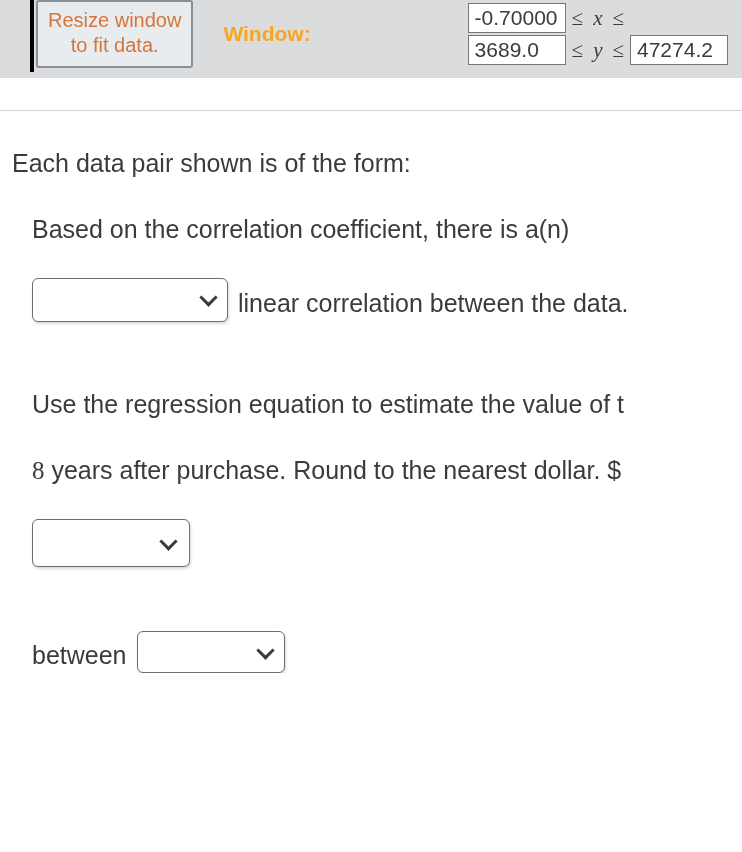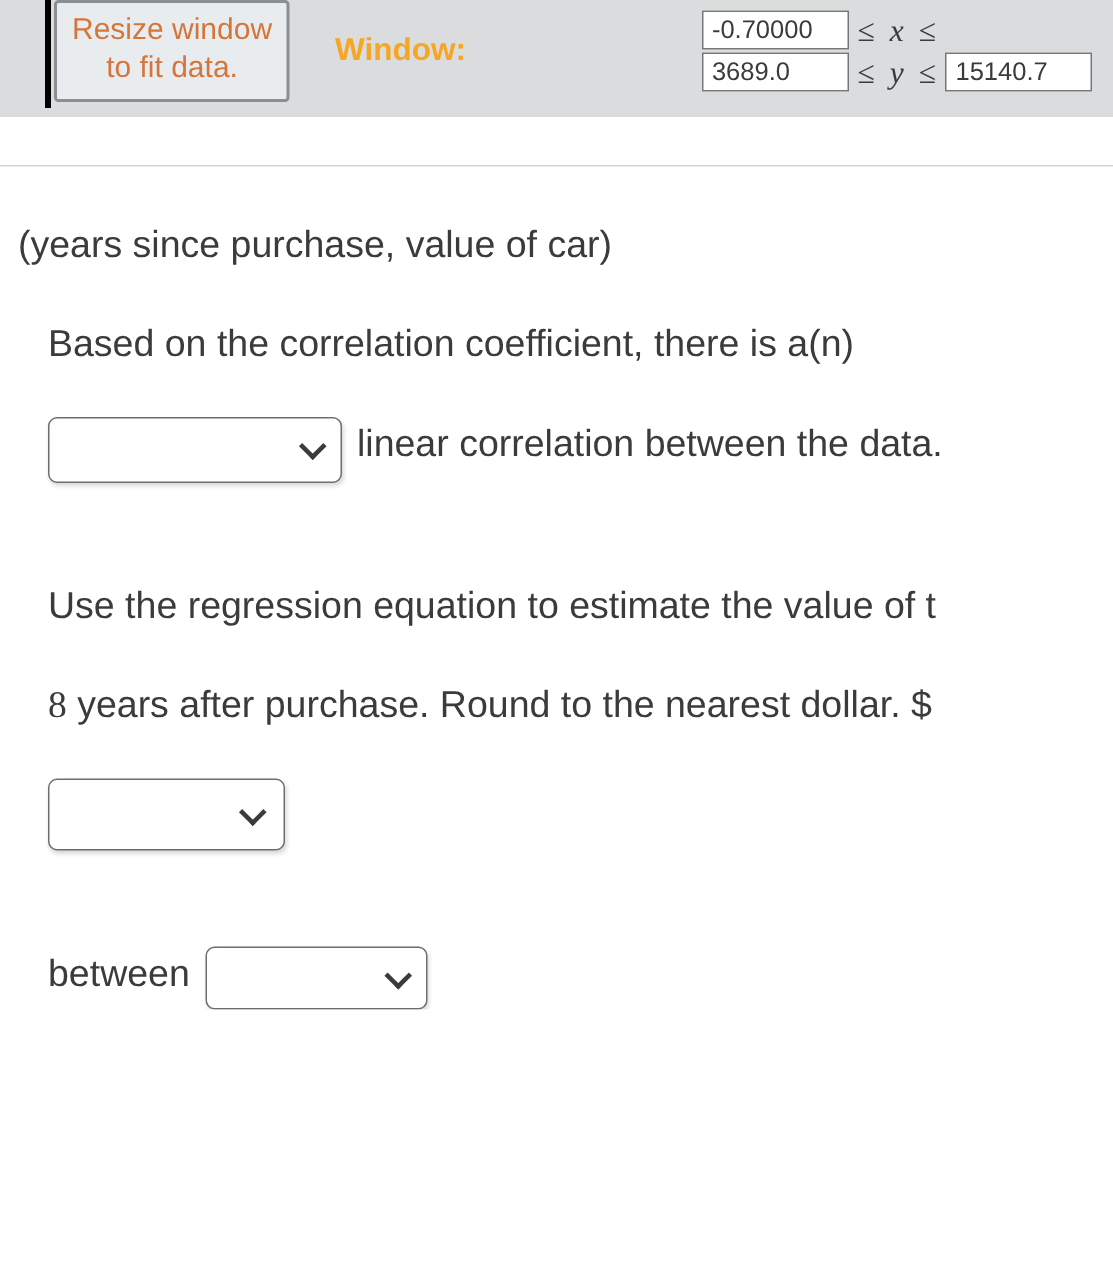--- a/index.html
+++ b/index.html
@@ -11,32 +11,32 @@
   .toolbar::before{content:"";position:absolute;left:30px;top:0;bottom:6px;
                    width:4px;background:#000}
   .resize-btn{border:2px solid #8a8f95;background:#e9ecef;padding:6px 10px 8px;
               text-align:center;line-height:1.25;border-radius:3px;
               font-size:20px;color:#d4763b}
   .resize-btn span{display:block}
   .window-label{font-weight:bold;color:#f6a623;font-size:21px}
   .limits{margin-left:auto;padding-right:6px}
   .limits-row{display:flex;align-items:center;gap:6px;font-size:21px;margin:2px 0}
   .limits-row .box{border:1px solid #777;background:#fff;min-width:84px;
-                   padding:2px 6px;font-size:17px}
+                   padding:2px 6px;font-size:21px}
   .limits-row .var{font-style:italic;font-family:'Times New Roman',serif;
                    margin:0 4px}
   .limits-row .rel{font-family:'Times New Roman',serif}
 
   hr.sep{border:none;border-top:1px solid #d4d4d4;margin:32px 0 0 0}
 
   
   .body{padding:34px 0 0 12px;font-size:25px;line-height:1.45}
   .p{margin:0 0 30px}
   .indent{padding-left:20px}
-  .inline-row{display:flex;align-items:flex-start;flex-wrap:wrap;gap:10px}
+  .inline-row{display:flex;align-items:flex-end;flex-wrap:wrap;gap:10px}
   .select{border:1.5px solid #6b6e72;border-radius:6px;background:#fff;
           display:inline-flex;align-items:center;justify-content:flex-end;
           box-shadow:1px 2px 3px rgba(0,0,0,.15);cursor:pointer}
   .select.w1{min-width:170px;height:42px;padding:0 12px}
   .select.w2{min-width:128px;height:46px;padding:0 14px}
   .select.w3{min-width:122px;height:40px;padding:0 12px}
   .chev{border-style:solid;border-width:3px 3px 0 0;border-color:#3b3b3b;
         width:10px;height:10px;transform:rotate(135deg);margin-bottom:4px}
   .serif-num{font-family:'Times New Roman',serif}
 </style>
@@ -57,30 +57,30 @@
         <span class="box">-0.70000</span>
         <span class="rel">≤</span>
         <span class="var">x</span>
         <span class="rel">≤</span>
       </div>
       <div class="limits-row">
         <span class="box">3689.0</span>
         <span class="rel">≤</span>
         <span class="var">y</span>
         <span class="rel">≤</span>
-        <span class="box">15140.7</span>
+        <span class="box">47274.2</span>
       </div>
     </div>
   </div>
 
   <hr class="sep">
 
   <div class="body">
 
-    <p class="p">(years since purchase, value of car)</p>
+    <p class="p">Each data pair shown is of the form:</p>
 
     <div class="indent">
       <p class="p">Based on the correlation coefficient, there is a(n)</p>
       <div class="p inline-row">
         <span class="select w1">
           <span class="chev"></span>
         </span>
         <span>linear correlation between the data.</span>
       </div>
 

